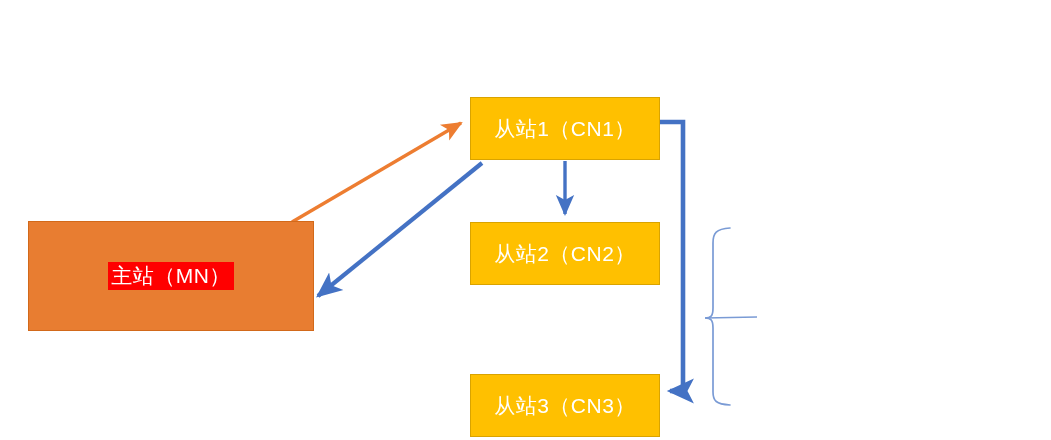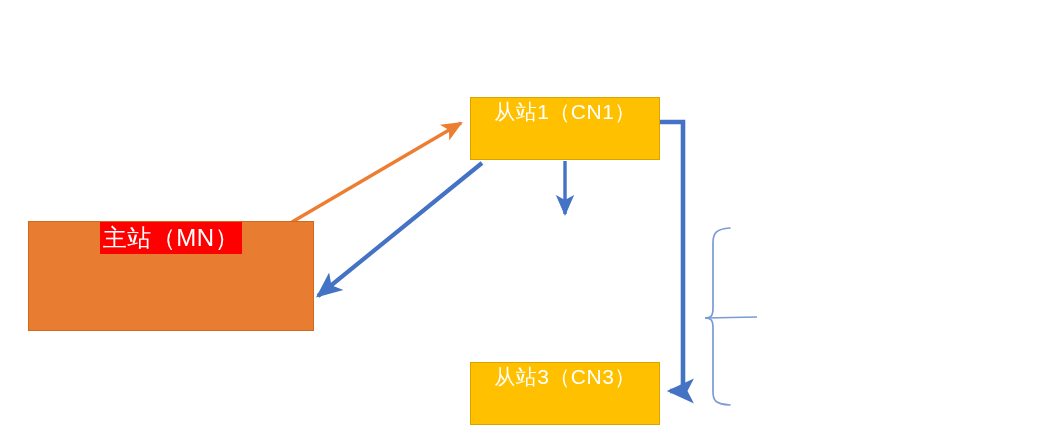--- a/index.html
+++ b/index.html
@@ -13,53 +13,53 @@
     width: 1051px;
     height: 440px;
     background: #ffffff;
     overflow: hidden;
     font-family: "Liberation Sans", "DejaVu Sans", sans-serif;
   }
   .node {
     position: absolute;
     box-sizing: border-box;
     display: flex;
-    align-items: flex-start;
+    align-items: center;
     justify-content: center;
     color: #ffffff;
     font-size: 21px;
     letter-spacing: 0.5px;
     white-space: nowrap;
     user-select: none;
   }
   .node-master {
     left: 28px;
     top: 221px;
     width: 286px;
     height: 110px;
     background: #e87d31;
     border: 1px solid #d2691a;
   }
   .master-label {
     background: #ff0000;
     color: #ffffff;
     padding: 1px 3px;
     line-height: 1.25;
-    font-size: 24px;
+    font-size: 21px;
   }
   .node-slave {
     left: 470px;
     width: 190px;
     height: 63px;
     background: #ffc000;
     border: 1px solid #d9a300;
   }
   .node-cn1 { top: 97px; }
   .node-cn2 { top: 222px; }
-  .node-cn3 { top: 362px; }
+  .node-cn3 { top: 374px; }
 
   .svg-layer {
     position: absolute;
     left: 0;
     top: 0;
     width: 1051px;
     height: 440px;
     pointer-events: none;
   }
 
@@ -117,19 +117,22 @@
   </svg>
 
   <div class="node node-master">
     <span class="master-label">主站（MN）</span>
   </div>
 
   <div class="node node-slave node-cn1">
     <span>从站1（CN1）</span>
   </div>
 
+  <div class="node node-slave node-cn2">
+    <span>从站2（CN2）</span>
+  </div>
 
   <div class="node node-slave node-cn3">
     <span>从站3（CN3）</span>
   </div>
 
 
 </div>
 
 </body></html>

